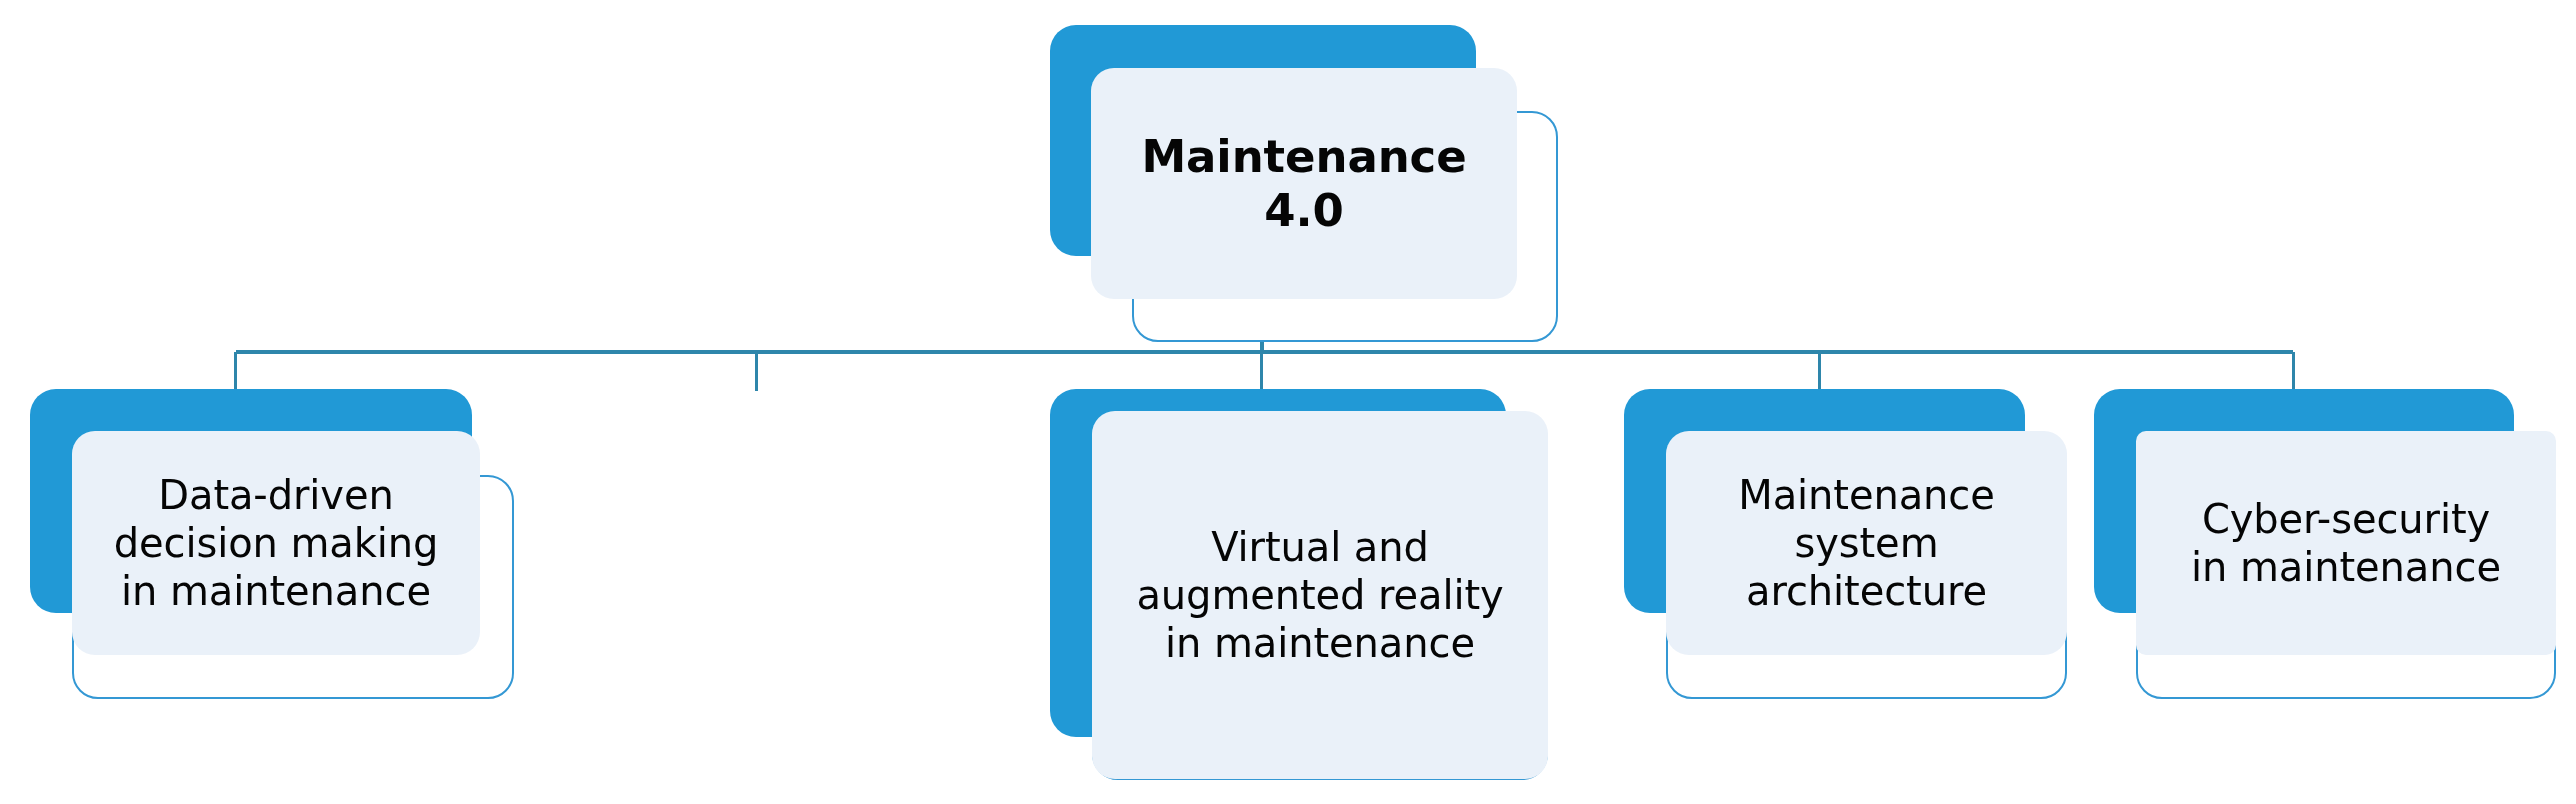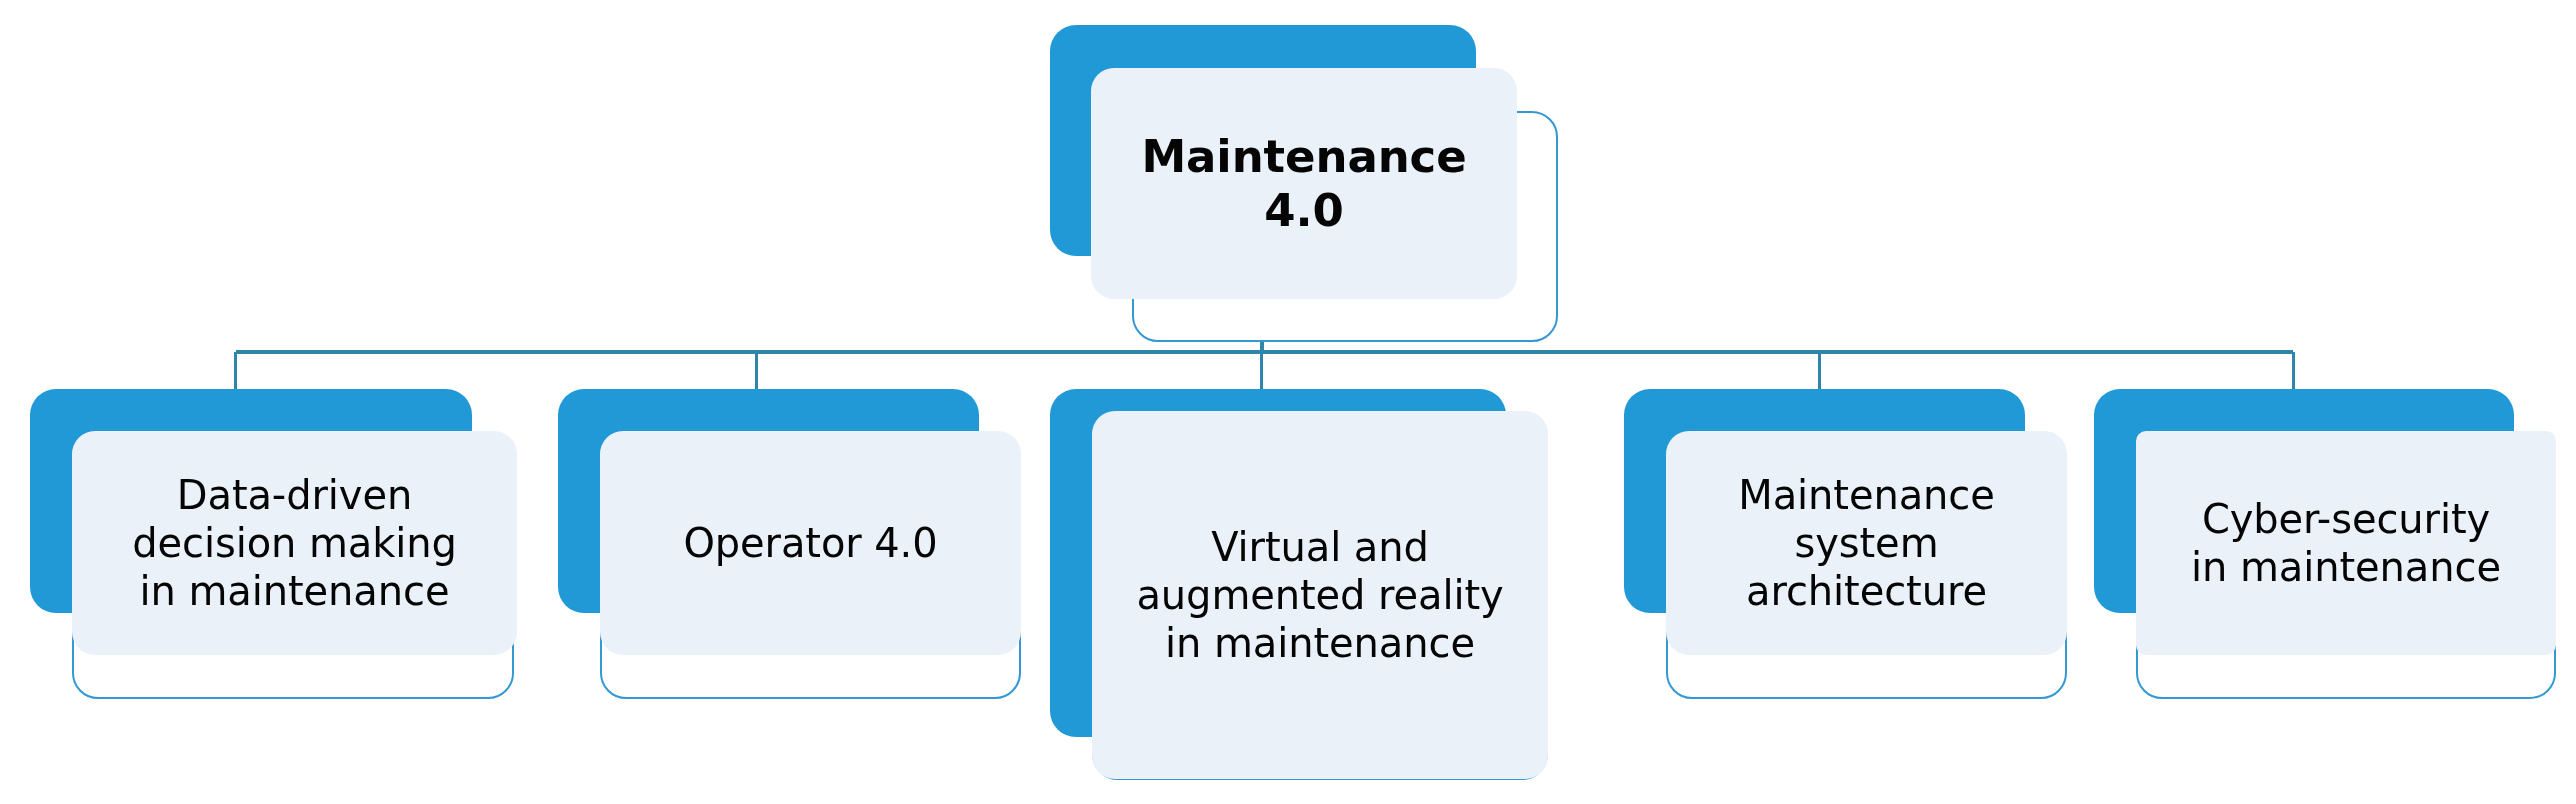--- a/index.html
+++ b/index.html
@@ -75,34 +75,27 @@
     <div class="layer card" style="left:82px;top:86px;width:426px;height:231px;"></div>
     <div class="layer fill" style="left:41px;top:43px;width:426px;height:231px;">
       <div class="label root">Maintenance
 4.0</div>
     </div>
   </div>
 
   <div class="node" style="left:17px;top:389px;width:524px;height:308px;">
     <div class="layer slab" style="left:0px;top:0px;width:442px;height:224px;"></div>
     <div class="layer card" style="left:42px;top:86px;width:442px;height:224px;"></div>
-    <div class="layer fill" style="left:42px;top:42px;width:445px;height:224px;">
+    <div class="layer fill" style="left:42px;top:42px;width:408px;height:224px;">
       <div class="label">Data-driven
 decision making
 in maintenance</div>
     </div>
   </div>
 
-  <div class="node" style="left:545px;top:389px;width:478px;height:308px;">
-    <div class="layer slab" style="left:0px;top:0px;width:421px;height:224px;"></div>
-    <div class="layer card" style="left:42px;top:86px;width:421px;height:224px;"></div>
-    <div class="layer fill" style="left:42px;top:42px;width:421px;height:224px;">
-      <div class="label">Operator 4.0</div>
-    </div>
-  </div>
 
   <div class="node" style="left:1037px;top:389px;width:540px;height:401px;">
     <div class="layer slab" style="left:0px;top:0px;width:456px;height:348px;"></div>
     <div class="layer card" style="left:42px;top:43px;width:456px;height:348px;"></div>
     <div class="layer fill" style="left:42px;top:21.6px;width:456px;height:368px;">
       <div class="label">Virtual and
 augmented reality
 in maintenance</div>
     </div>
   </div>

